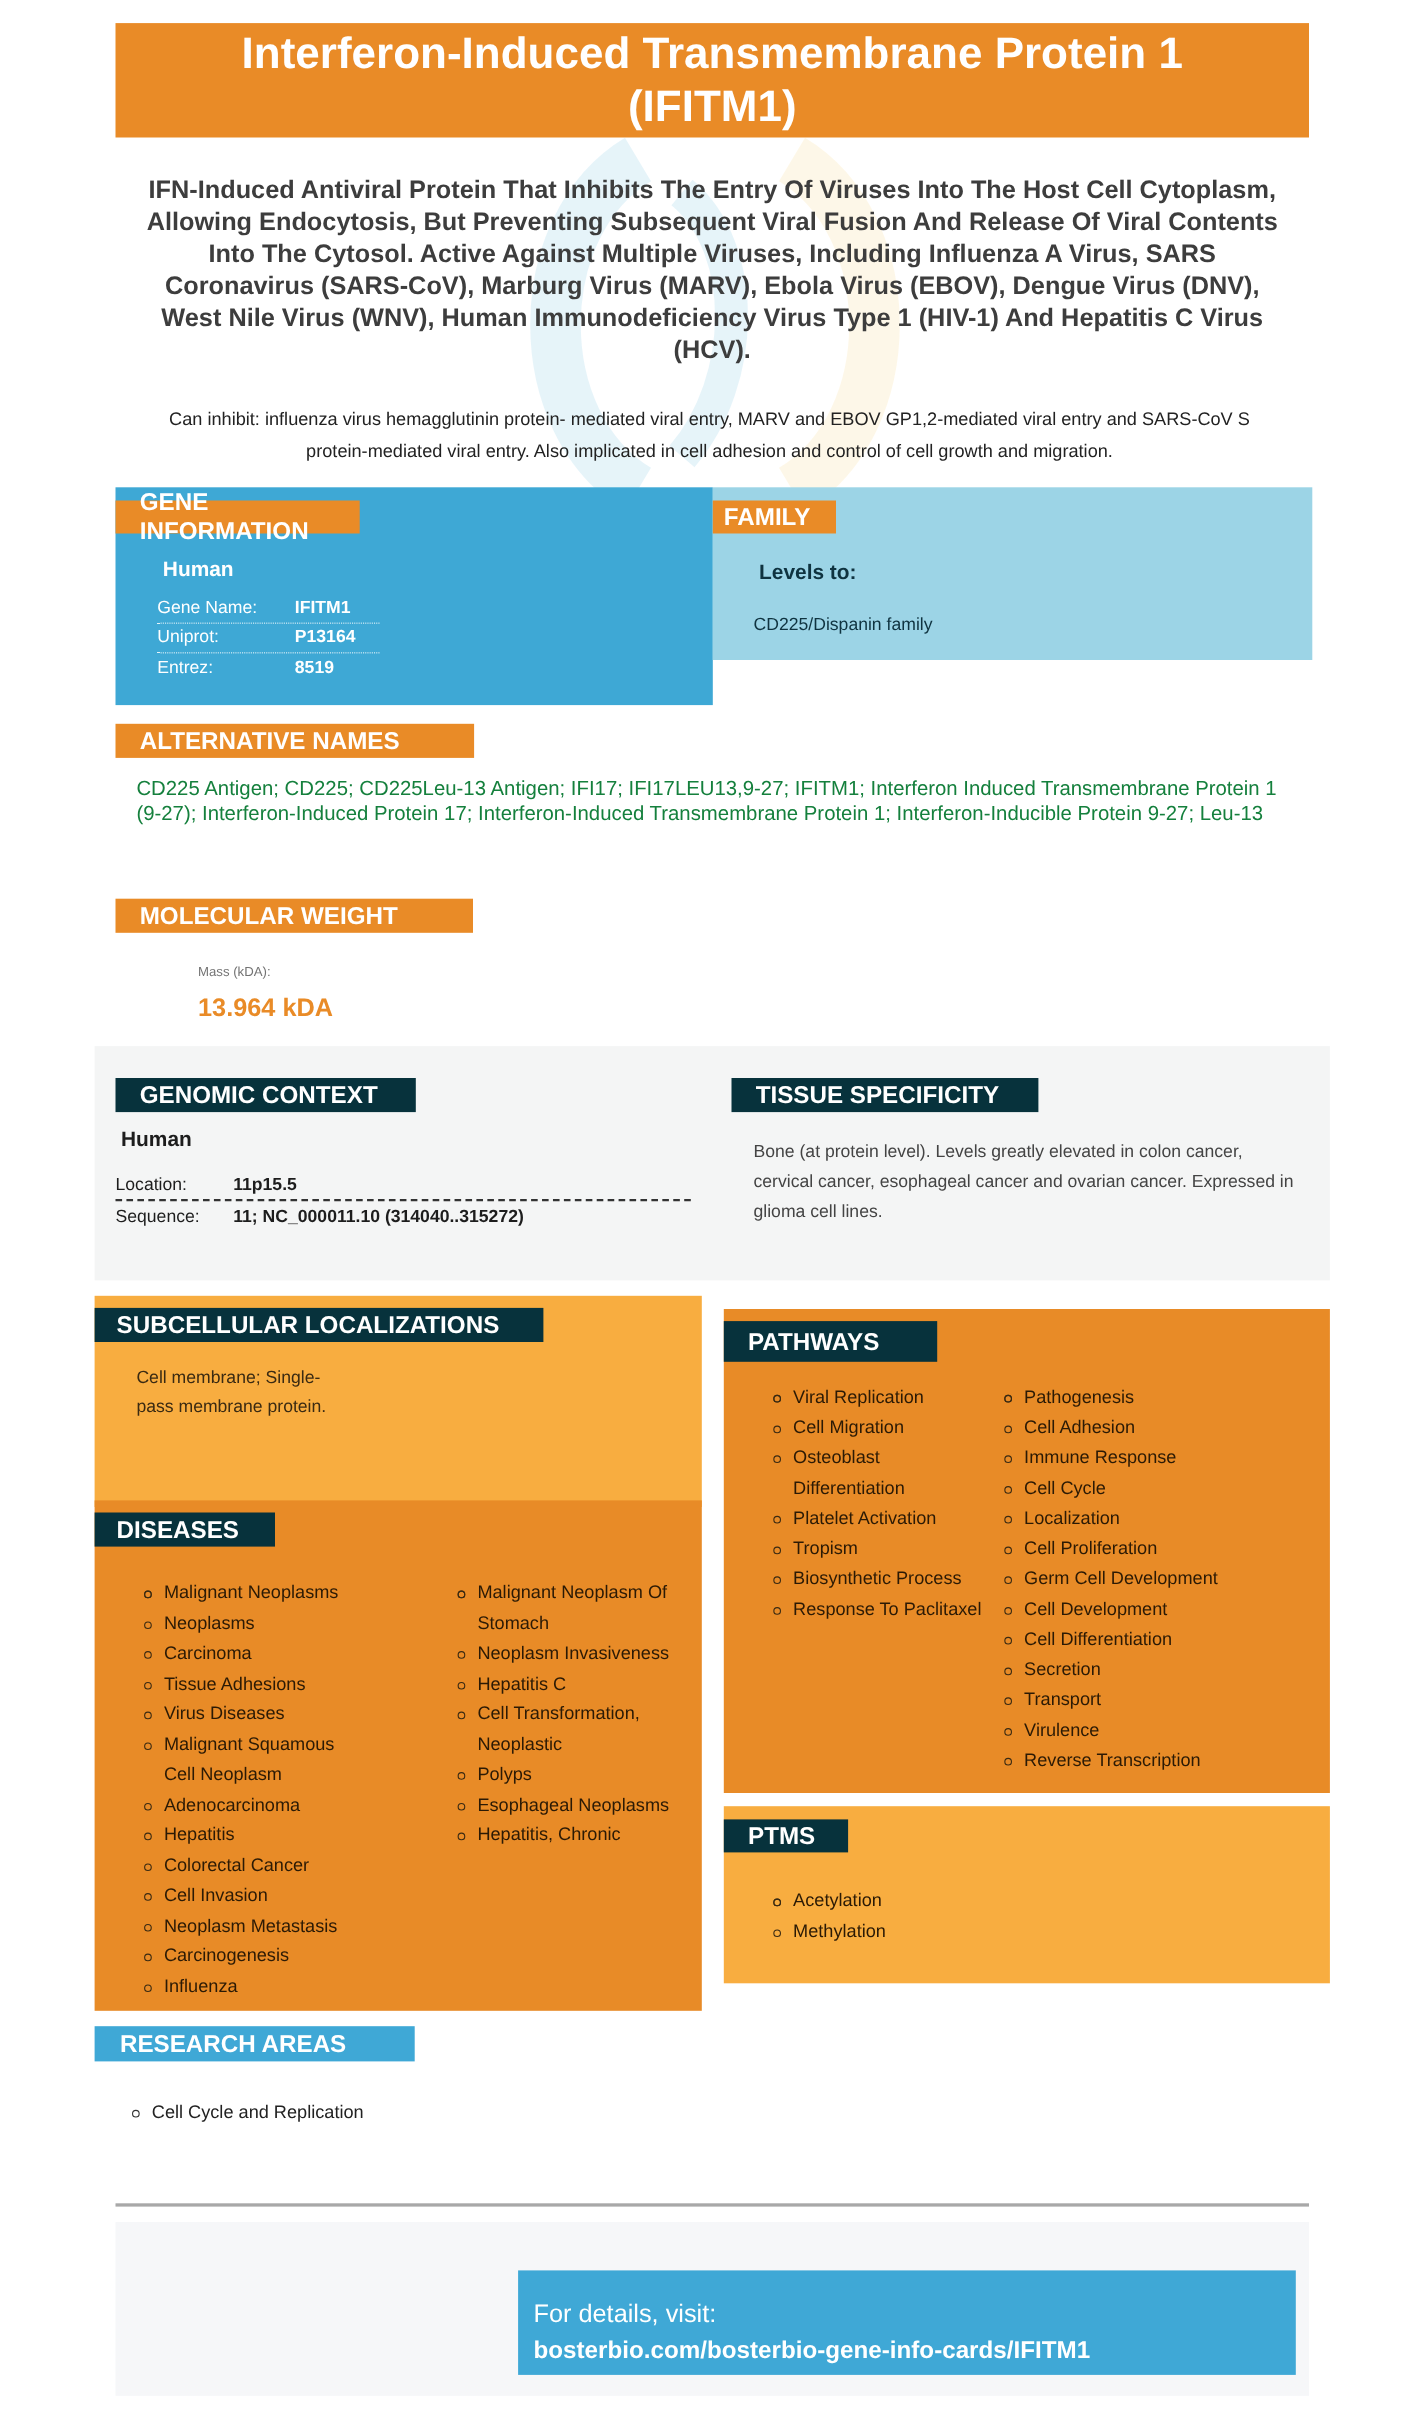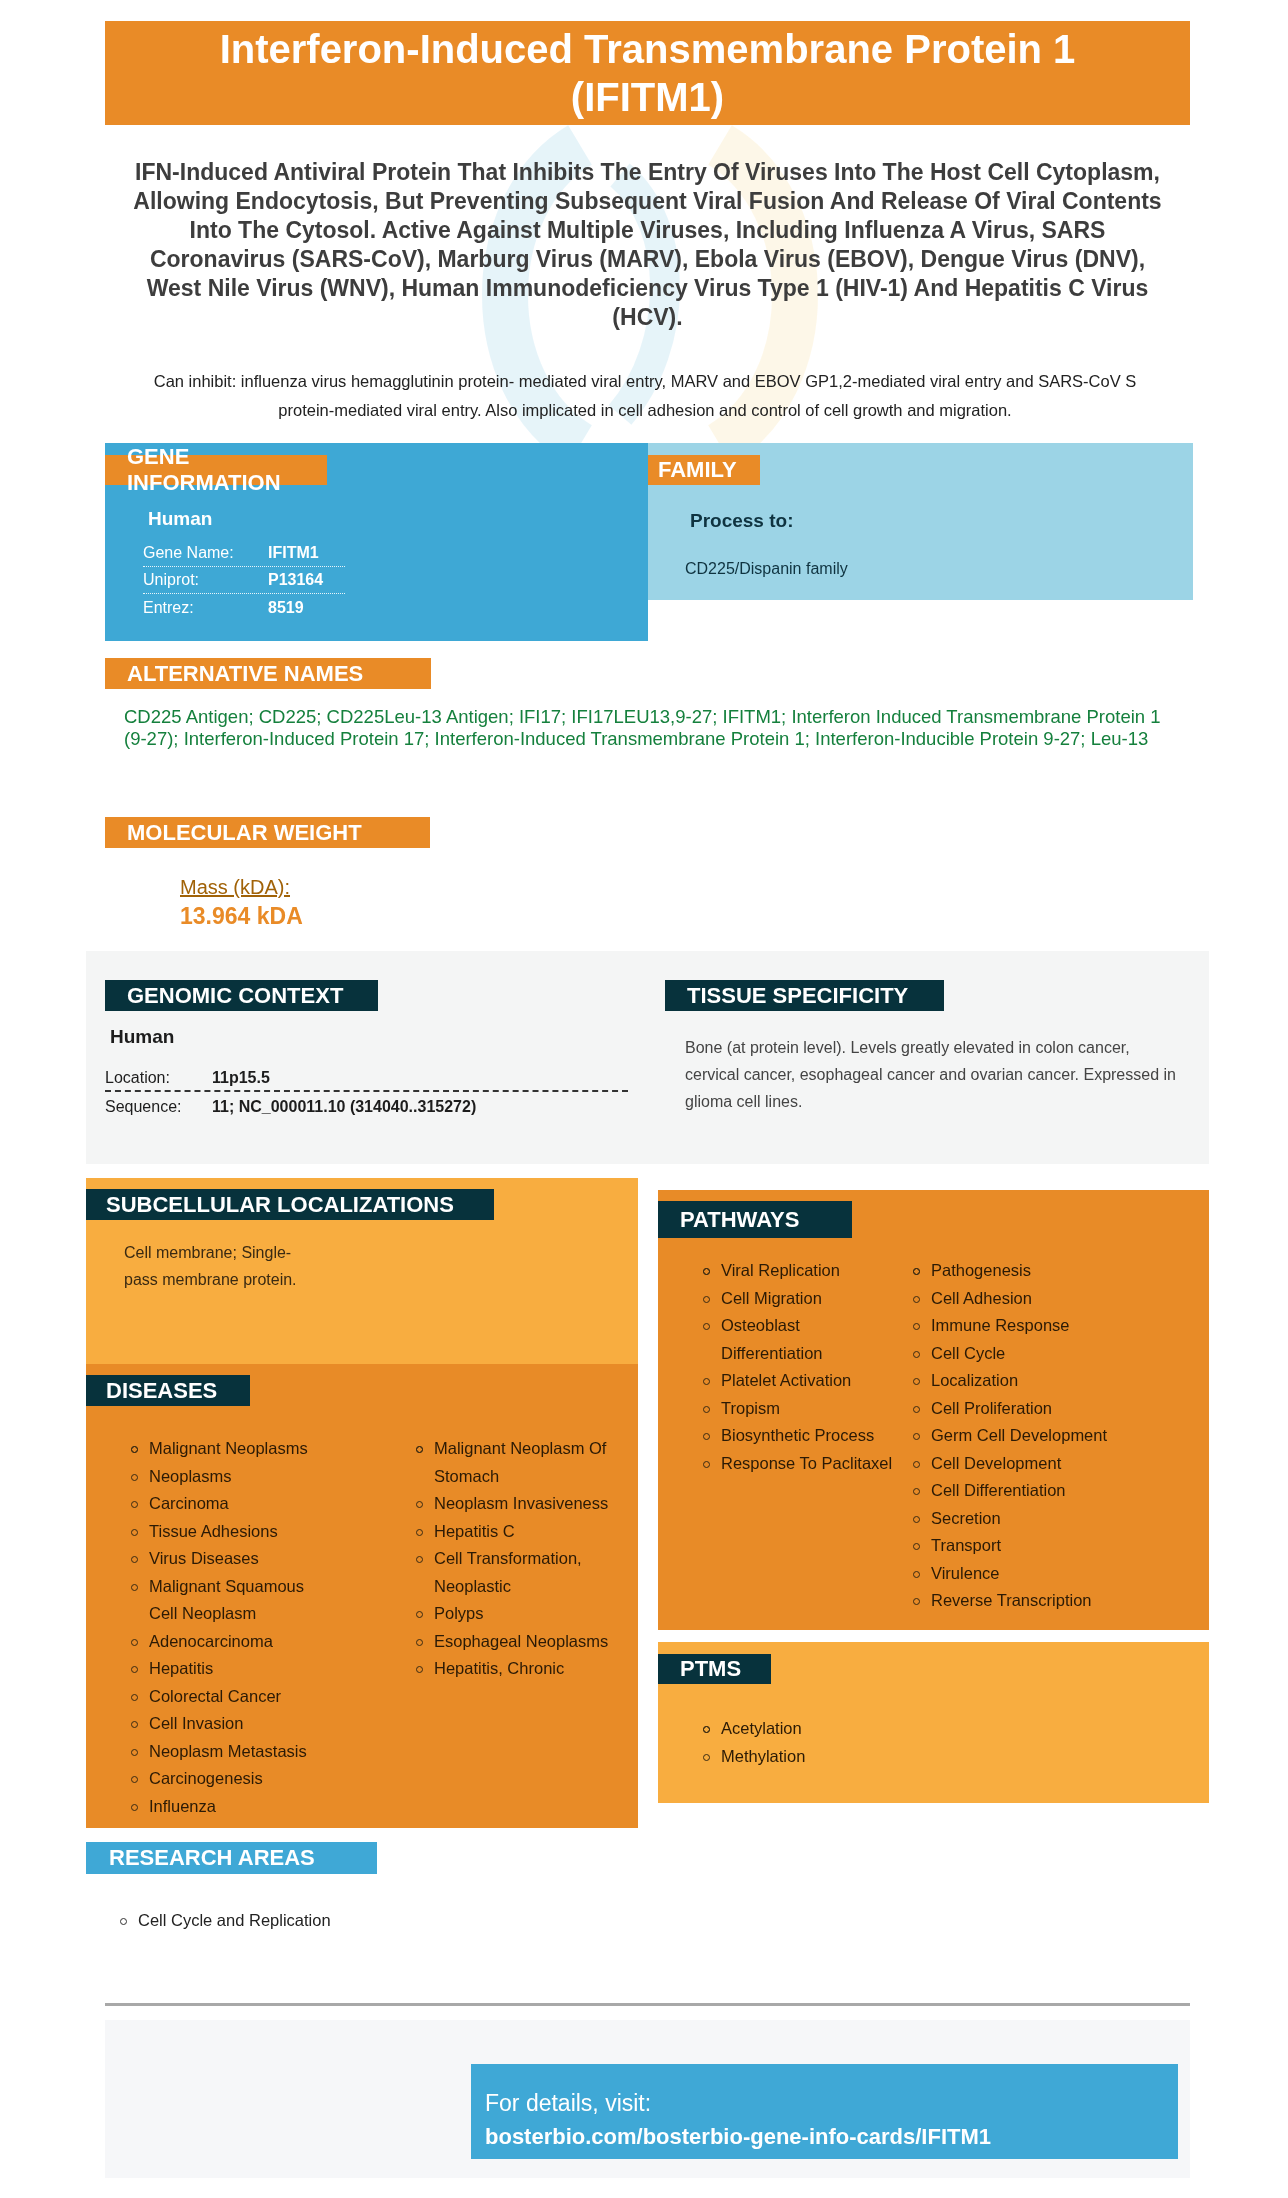--- a/index.html
+++ b/index.html
@@ -35,21 +35,21 @@
   .gene-table { position: absolute; left: 38px; top: 97px; width: 202px; }
   .gene-row { display: flex; height: 27px; align-items: center; border-bottom: 1px dotted #e6f4fa; font-size: 16px; color: #fff; }
   .gene-row:last-child { border-bottom: none; }
   .gene-row .k { width: 125px; }
   .gene-row .v { font-weight: bold; }
 
   .belongs { position: absolute; left: 42px; top: 67px; font-size: 19px; font-weight: bold; color: #0f3340; }
   .family-val { position: absolute; left: 37px; top: 117px; font-size: 16px; color: #0f3340; }
 
   .alt-names { left: 124px; top: 706px; width: 1060px; font-size: 18.5px; line-height: 22px; color: #15803d; }
-  .mass-label { left: 180px; top: 876px; font-size: 20px; color: #a16207; text-decoration: underline; }
+  .mass-label { left: 180px; top: 876px; font-size: 12px; color: #737373; }
   .mass-value { left: 180px; top: 903px; font-size: 23px; font-weight: bold; color: #e98b27; }
 
   
   .gray-panel { left: 86px; top: 951px; width: 1123px; height: 213px; background: #f4f5f5; }
   .gen-species { position: absolute; left: 24px; top: 75px; font-size: 19px; font-weight: bold; color: #1d1d1d; }
   .gen-row { position: absolute; left: 19px; width: 523px; display: flex; font-size: 16px; color: #1d1d1d; height: 26px; align-items: center; }
   .gen-row .k { width: 107px; }
   .gen-row .v { font-weight: bold; }
   .gen-row.first { top: 115px; border-bottom: 2px dashed #333; }
   .gen-row.second { top: 143px; }
@@ -112,21 +112,21 @@
     </div>
     <div class="gene-row">
       <span class="k">Entrez:</span>
       <span class="v">8519</span>
     </div>
   </div>
 </div>
 
 <div class="abs family-panel">
   <div class="tab orange" style="left:0; top:12px; width:112px; height:30px;padding-left:10px;">FAMILY</div>
-  <div class="belongs">Process to:</div>
+  <div class="belongs">Levels to:</div>
   <div class="family-val">CD225/Dispanin family</div>
 </div>
 
 <div class="tab orange" style="left:105px; top:658px; width:326px; height:31px;">ALTERNATIVE NAMES</div>
 <div class="abs alt-names">CD225 Antigen; CD225; CD225Leu-13 Antigen; IFI17; IFI17LEU13,9-27; IFITM1; Interferon Induced Transmembrane Protein 1 (9-27); Interferon-Induced Protein 17; Interferon-Induced Transmembrane Protein 1; Interferon-Inducible Protein 9-27; Leu-13</div>
 
 <div class="tab orange" style="left:105px; top:817px; width:325px; height:31px;">MOLECULAR WEIGHT</div>
 <div class="abs mass-label">Mass (kDA):</div>
 <div class="abs mass-value">13.964 kDA</div>
 

